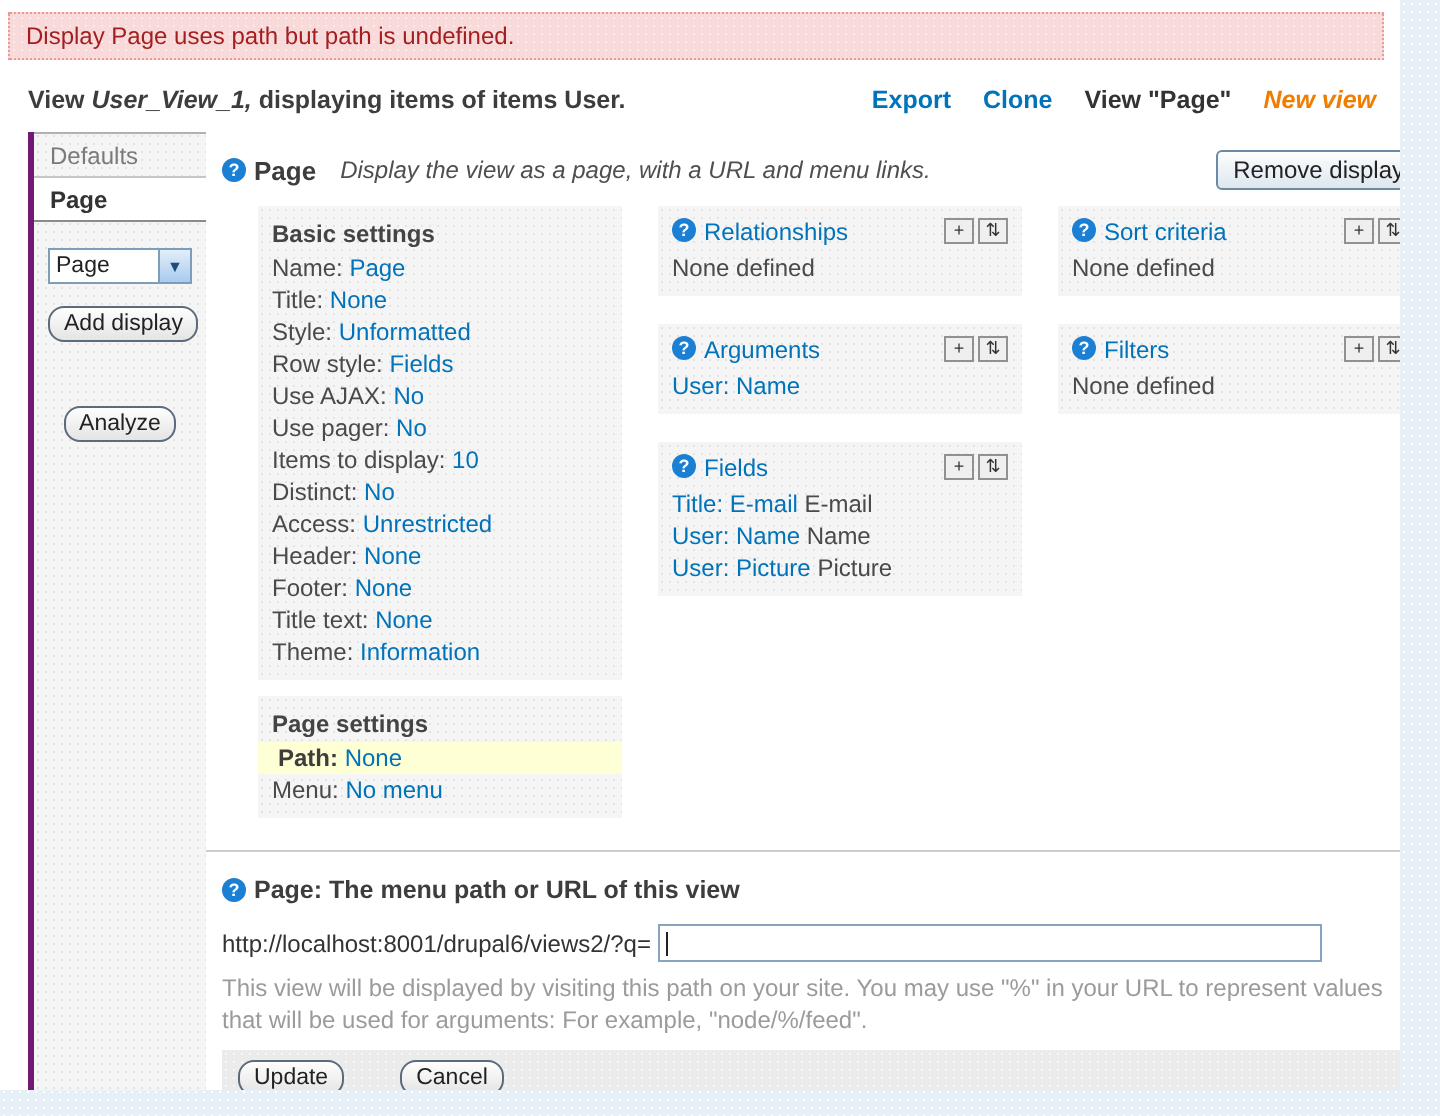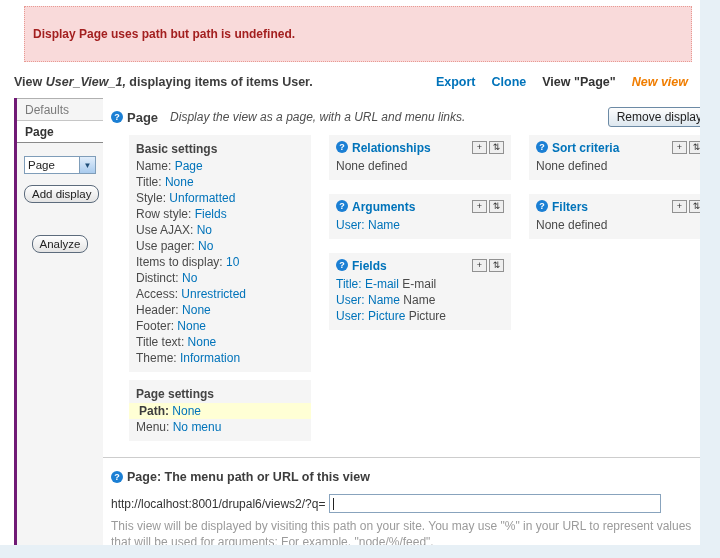--- a/index.html
+++ b/index.html
@@ -9,26 +9,26 @@
     font-size:12px; color:#4a4a4a;
     background-color:#e7f0f6;
     background-image:radial-gradient(#ffffff 22%, transparent 23%);
     background-size:4px 4px;
     overflow:hidden;
   }
   .page { width:700px; height:545px; background:#fff; overflow:hidden; }
 
   
   .error-msg {
-    margin:6px 8px 0 24px; padding:20px 8px;
+    margin:6px 8px 0 4px; padding:4px 8px;
     background-color:#f9dada;
     background-image:radial-gradient(#fceaea 20%, transparent 21%);
     background-size:4px 4px;
     border:1px dotted #e89a93;
-    color:#a31f1f; font-size:12px;font-weight:bold;
+    color:#a31f1f; font-size:12px;
   }
 
   
   .view-header { display:flex; align-items:center; padding:13px 12px 9px 14px; }
   .view-title { font-weight:bold; color:#3d3d3d; font-size:12.5px; }
   .view-title .vname { font-style:italic; }
   .view-links { margin-left:auto; display:flex; gap:16px; font-weight:bold; font-size:12.5px; }
   .view-links .lnk { color:#0073ba; cursor:pointer; }
   .view-links .lnk-dark { color:#333; }
   .view-links .lnk-new { color:#f07d00; font-style:italic; }
@@ -86,21 +86,21 @@
   .col { width:182px; flex:0 0 182px; }
   .box { padding:6px 7px; margin-bottom:8px; line-height:16px; }
   .box-gap { margin-bottom:14px; }
   .box-header { font-weight:bold; color:#444; line-height:17px; }
   .setting-row .lbl { color:#4a4a4a; }
   a.val, .val { color:#0073ba; text-decoration:none; cursor:pointer; }
   .hl-row { background:#ffffd5; margin:0 -7px; padding-left:10px; padding-right:7px; }
   .hl-row .lbl { font-weight:bold; color:#3d3d3d; }
 
   .bucket-head { display:flex; align-items:flex-start; line-height:15px; margin-bottom:2px; }
-  .bucket-title { color:#0073ba; font-weight:bold; cursor:pointer; }
+  .bucket-title { color:#0073ba; font-weight:normal; cursor:pointer; }
   .bucket-controls { margin-left:auto; display:flex; gap:2px; }
   .mini-btn {
     width:15px; height:13px; border:1px solid #919191; background:#efefef;
     font-size:9px; line-height:11px; text-align:center; color:#333; cursor:pointer;
   }
   .bucket-item { line-height:16px; }
   .plain { color:#4a4a4a; }
 
   
   .path-form { border-top:1px solid #cdcdcd; margin:8px 0 0 0; padding:12px 8px 0 8px; }

